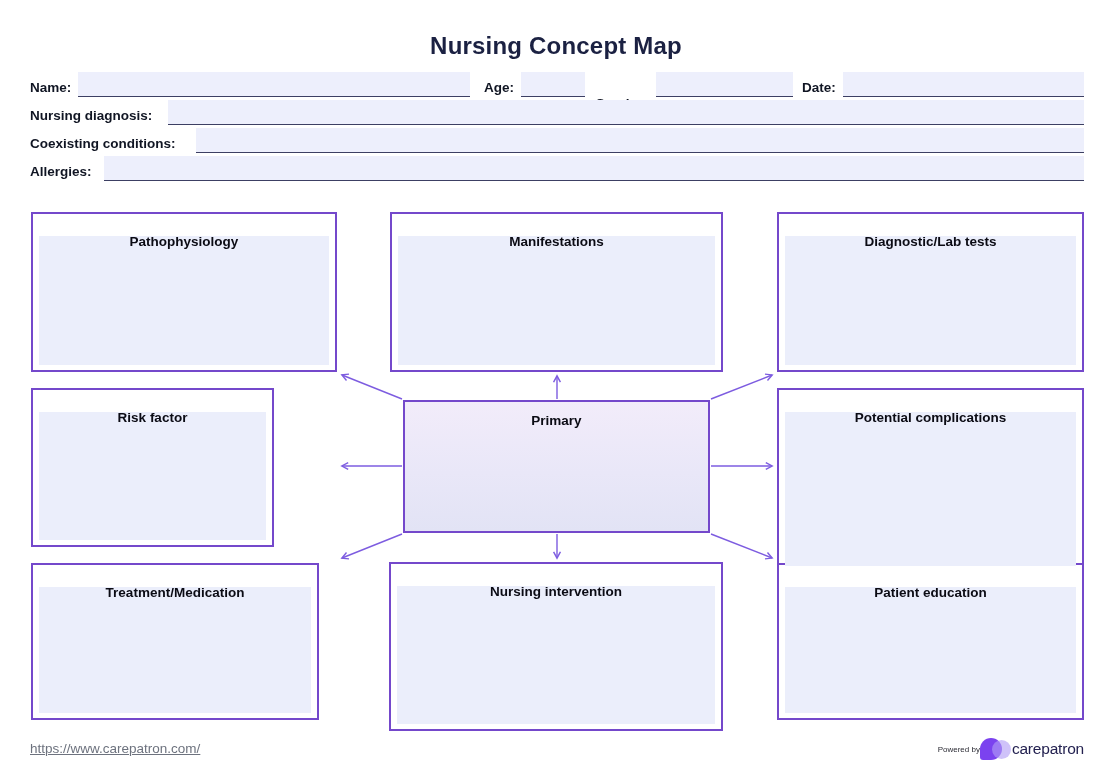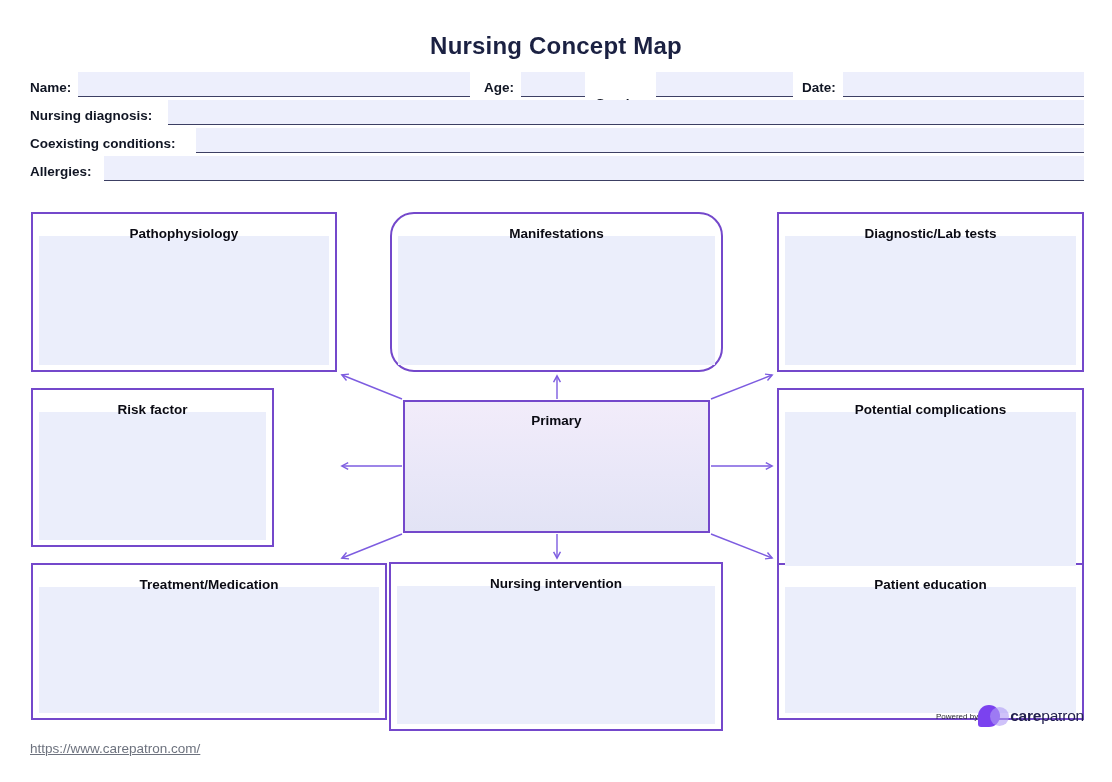--- a/index.html
+++ b/index.html
@@ -21,21 +21,21 @@
   .field {
     position:absolute; height:25px; background:#edeffc;
     border:none; border-bottom:1.5px solid #3c3f63; outline:none;
     font-family:"Liberation Sans", sans-serif; font-size:13px; color:#101523;
     padding:0 4px;
   }
   .box {
     position:absolute; background:#ffffff; border:2px solid #7448cb;
   }
   .box-title {
-    position:relative; z-index:2; text-align:center; padding-top:12px;
+    position:relative; z-index:2; text-align:center; padding-top:20px;
     font-size:13.5px; font-weight:700; color:#0b0b14; white-space:nowrap;
   }
   .box-content {
     position:absolute; left:6px; right:6px; top:22px; bottom:5px;
     background:#ebeefb; z-index:1;
   }
   .center-box {
     position:absolute; left:403px; top:400px; width:307px; height:133px;
     border:2px solid #7448cb;
     background:linear-gradient(180deg, #f2ecfa 0%, #e9e7f8 55%, #e2e3f5 100%);
@@ -43,35 +43,35 @@
   .center-title {
     text-align:center; padding-top:11px; font-size:13.5px; font-weight:700;
     color:#0b0b14;
   }
   .arrows { position:absolute; left:0; top:0; pointer-events:none; }
   .footer-link {
     position:absolute; left:30px; top:741px; font-size:13.5px; color:#6d727e;
     text-decoration:underline;
   }
   .powered {
-    position:absolute; right:28px; top:704px; display:flex;
+    position:absolute; right:28px; top:737px; display:flex;
     align-items:center; 
   }
   .powered-label { font-size:8px; color:#2a2a33; }
   .logo-mark { position:relative; width:32px; height:24px; }
   .logo-bubble {
     position:absolute; left:0; top:1px; width:22px; height:22px;
     background:#7b42ef; border-radius:50% 50% 50% 3px; z-index:1;
   }
   .logo-circle {
     position:absolute; left:12px; top:3px; width:19px; height:19px;
     background:rgba(177,156,245,0.62); border-radius:50%; z-index:2;
   }
   .logo-word { font-size:15.5px; color:#232150; letter-spacing:-0.2px; }
-  .logo-word b { font-weight:700; }
+  .logo-word b { font-weight:400; }
 </style>
 </head>
 <body>
 
 <div id="page">
 
   <div class="page-title">Nursing Concept Map</div>
 
   <span class="flabel" style="left:30px; top:80px;">Name:</span>
   <input class="field" style="left: 78px; top: 72px; width: 392px;" value="">
@@ -110,21 +110,21 @@
       <line x1="402" y1="534" x2="342" y2="558" marker-end="url(#ah)"></line>
       <line x1="711" y1="534" x2="772" y2="558" marker-end="url(#ah)"></line>
     </g>
   </svg>
 
   <div class="box" style="left:31px; top:212px; width:306px; height:160px;">
     <div class="box-title">Pathophysiology</div>
     <div class="box-content"></div>
   </div>
 
-  <div class="box" style="left:390px; top:212px; width:333px; height:160px;border-radius:24px;">
+  <div class="box" style="left:390px; top:212px; width:333px; height:160px;">
     <div class="box-title">Manifestations</div>
     <div class="box-content"></div>
   </div>
 
   <div class="box" style="left:777px; top:212px; width:307px; height:160px;">
     <div class="box-title">Diagnostic/Lab tests</div>
     <div class="box-content"></div>
   </div>
 
   <div class="box" style="left:31px; top:388px; width:243px; height:159px;">
@@ -134,21 +134,21 @@
 
   <div class="center-box">
     <div class="center-title">Primary</div>
   </div>
 
   <div class="box" style="left:777px; top:388px; width:307px; height:185px;">
     <div class="box-title">Potential complications</div>
     <div class="box-content"></div>
   </div>
 
-  <div class="box" style="left:31px; top:563px; width:356px; height:157px;">
+  <div class="box" style="left:31px; top:563px; width:288px; height:157px;">
     <div class="box-title">Treatment/Medication</div>
     <div class="box-content"></div>
   </div>
 
   <div class="box" style="left:389px; top:562px; width:334px; height:169px;">
     <div class="box-title">Nursing intervention</div>
     <div class="box-content"></div>
   </div>
 
   <div class="box" style="left:777px; top:563px; width:307px; height:157px;">

